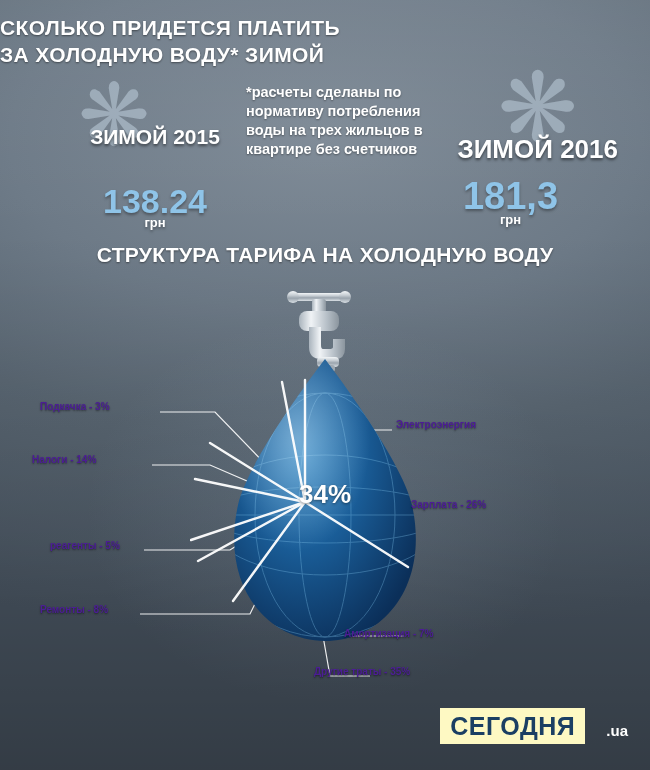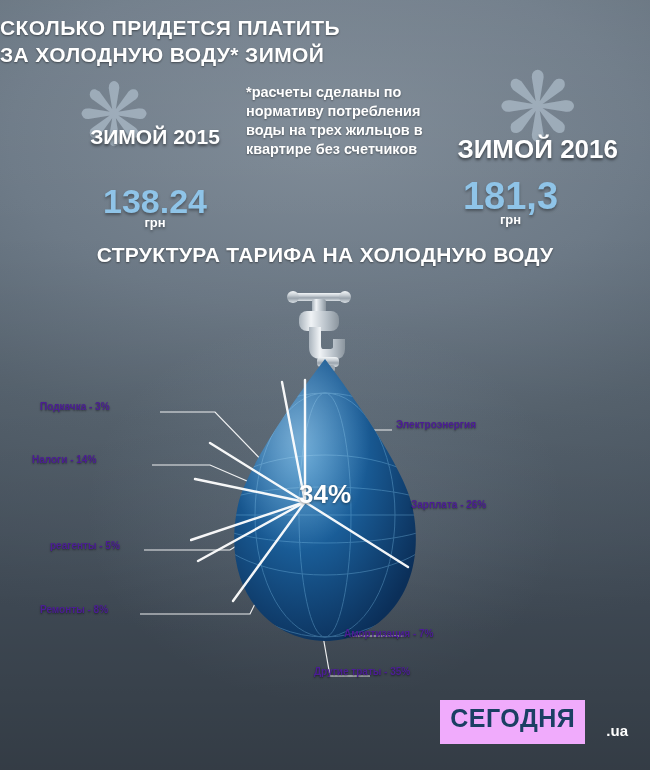--- a/index.html
+++ b/index.html
@@ -86,22 +86,22 @@
   .l-amort{left:344px;top:628px;}
   .l-drugie{left:314px;top:666px;}
 
   .leaders{position:absolute;left:0;top:0;width:650px;height:770px;pointer-events:none;}
 
   
   .logo{
     position:absolute;right:22px;bottom:26px;display:flex;align-items:flex-end;
   }
   .logo-box{
-    background:#f0abfc;color:#1b3f63;font-weight:bold;font-size:25px;letter-spacing:.5px;
-    padding:5px 10px 12px 10px;line-height:27px;
+    background:#fef9c3;color:#1b3f63;font-weight:bold;font-size:25px;letter-spacing:.5px;
+    padding:5px 10px 4px 10px;line-height:27px;
   }
   .logo-ua{color:#ffffff;font-size:15px;font-weight:bold;margin-left:21px;padding-bottom:5px;}
 </style>
 </head>
 <body>
 
 <div class="bg-glow"></div>
 <div class="bg-vignette"></div>
 
 <div class="snowflake sf-left">❋</div>

